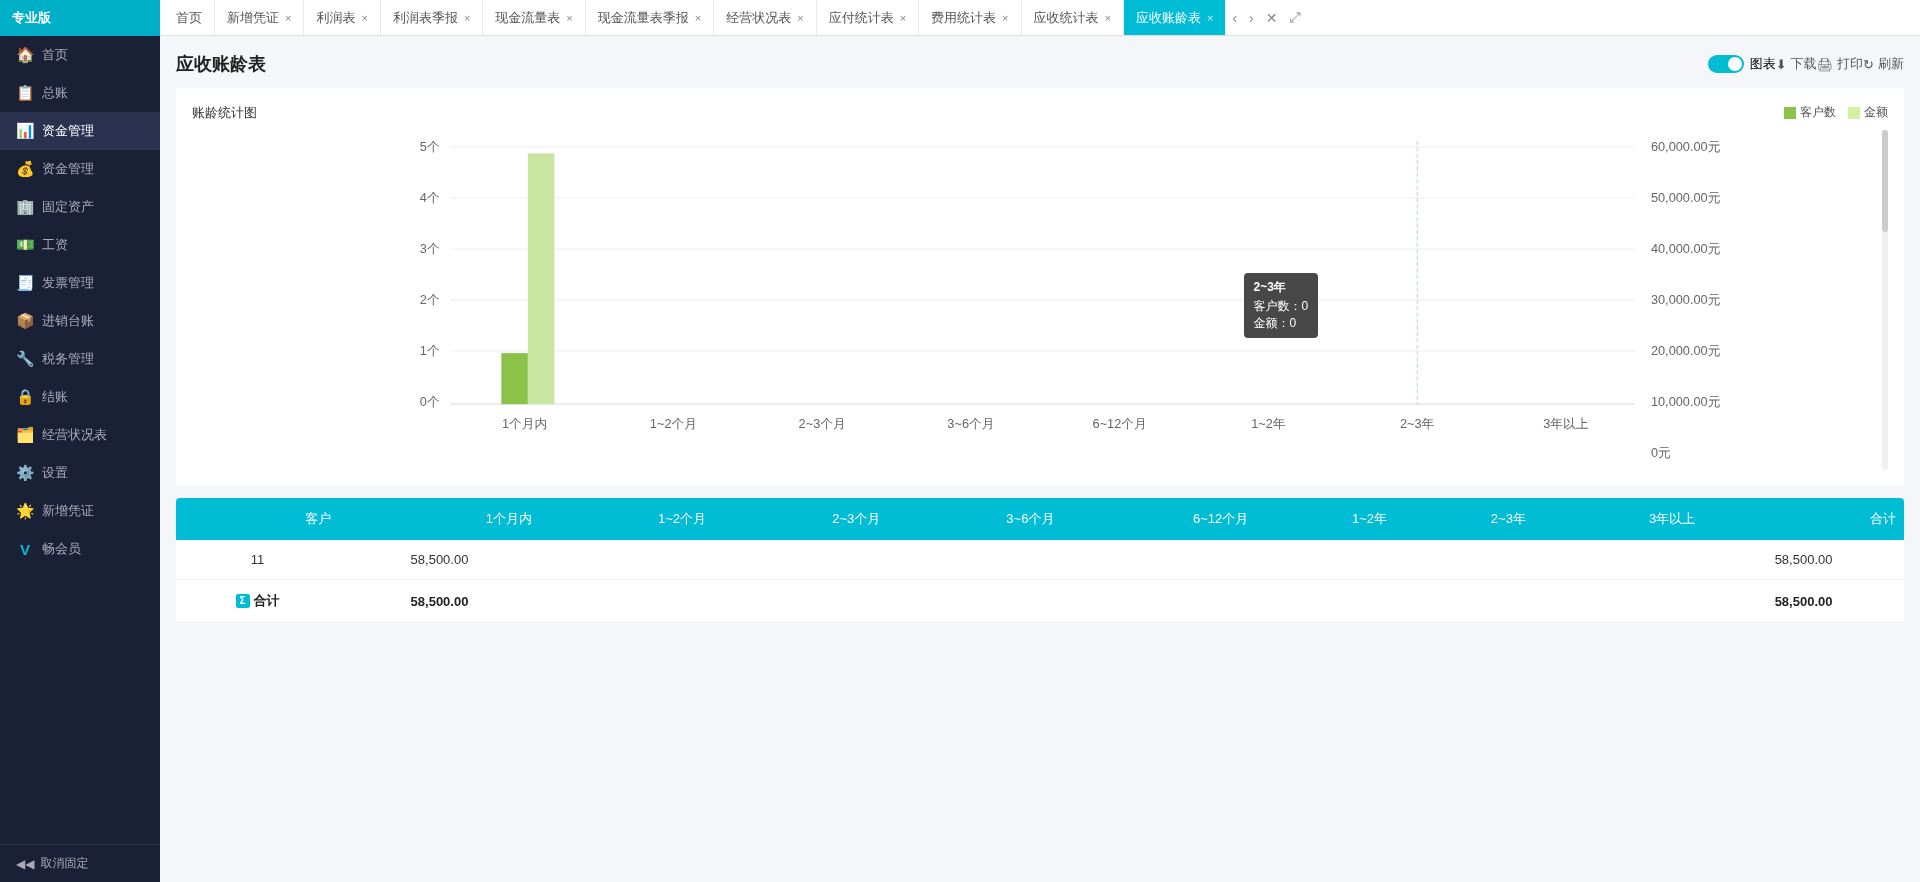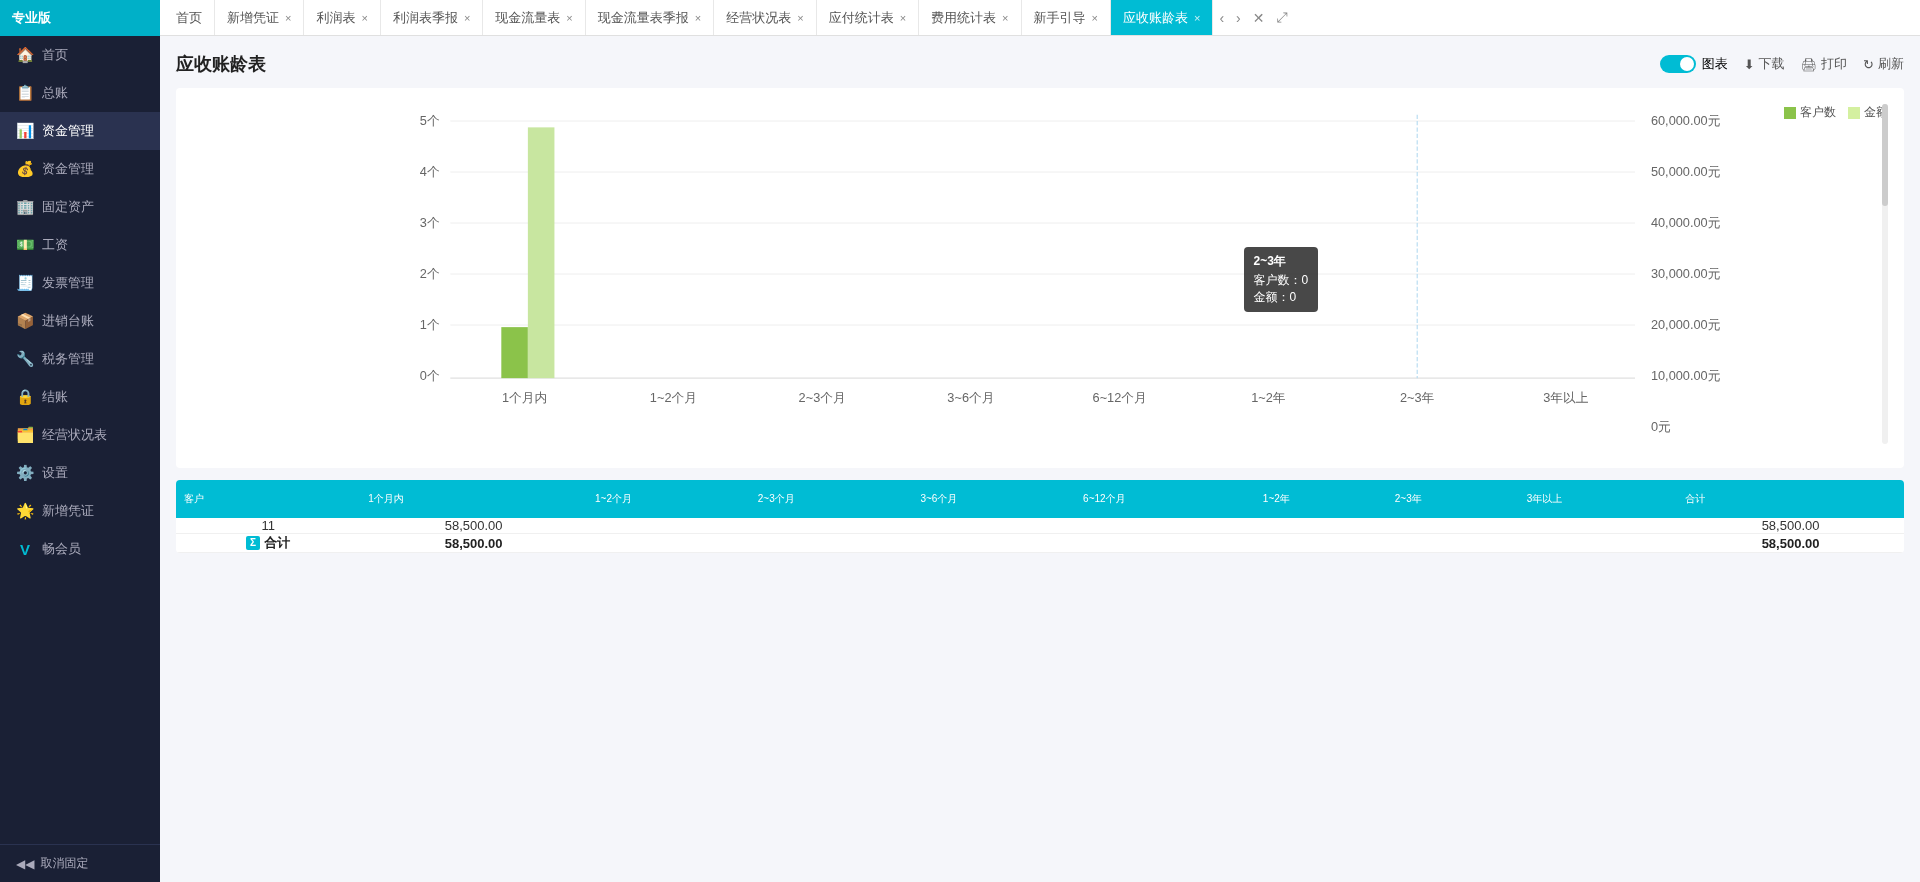--- a/index.html
+++ b/index.html
@@ -125,21 +125,20 @@
       margin-bottom: 12px;
     }
     .page-title {
       font-size: 18px;
       font-weight: bold;
       color: #222;
     }
     .header-actions {
       display: flex;
       align-items: flex-end;
-      gap: 16px;
       margin-left: 36px;
     }
     .toggle-wrap {
       display: flex;
       align-items: center;
       gap: 6px;
     }
     .toggle {
       width: 36px;
       height: 18px;
@@ -230,29 +229,29 @@
     table {
       width: 100%;
       border-collapse: collapse;
     }
     thead tr {
       background: #00bcd4;
       color: white;
     }
     thead th {
       padding: 12px 8px;
-      text-align: left;
-      font-size: 10px;
+      text-align: right;
+      font-size: 13px;
       font-weight: normal;
     }
     tbody tr {
       border-bottom: 1px solid #f0f0f0;
     }
     tbody td {
-      padding: 0 8px;
+      padding: 12px 8px;
       text-align: center;
       font-size: 13px;
       color: #333;
     }
     .total-row td {
       font-weight: bold;
       color: #222;
     }
     .total-label {
       display: flex;
@@ -398,21 +397,21 @@
     </div>
     <div class="tab">
       <span>应付统计表</span>
       <span class="close-btn">×</span>
     </div>
     <div class="tab">
       <span>费用统计表</span>
       <span class="close-btn">×</span>
     </div>
     <div class="tab">
-      <span>新手引导</span>
+      <span>应收统计表</span>
       <span class="close-btn">×</span>
     </div>
     <div class="tab active">
       <span>应收账龄表</span>
       <span class="close-btn">×</span>
     </div>
     <div class="tab-nav-btn">‹</div>
     <div class="tab-nav-btn">›</div>
     <div class="tab-close-all">✕</div>
     <div class="tab-expand">⤢</div>
@@ -436,20 +435,21 @@
           <span>打印</span>
         </div>
         <div class="action-btn">
           <span>↻</span>
           <span>刷新</span>
         </div>
       </div>
     </div>
 
     <div class="chart-container">
+      <div class="chart-title">账龄统计图</div>
       <div class="chart-legend">
         <div class="legend-item">
           <div class="legend-color" style="background:#8bc34a;"></div>
           <span>客户数</span>
         </div>
         <div class="legend-item">
           <div class="legend-color" style="background:#d4f0a0;"></div>
           <span>金额</span>
         </div>
       </div>

